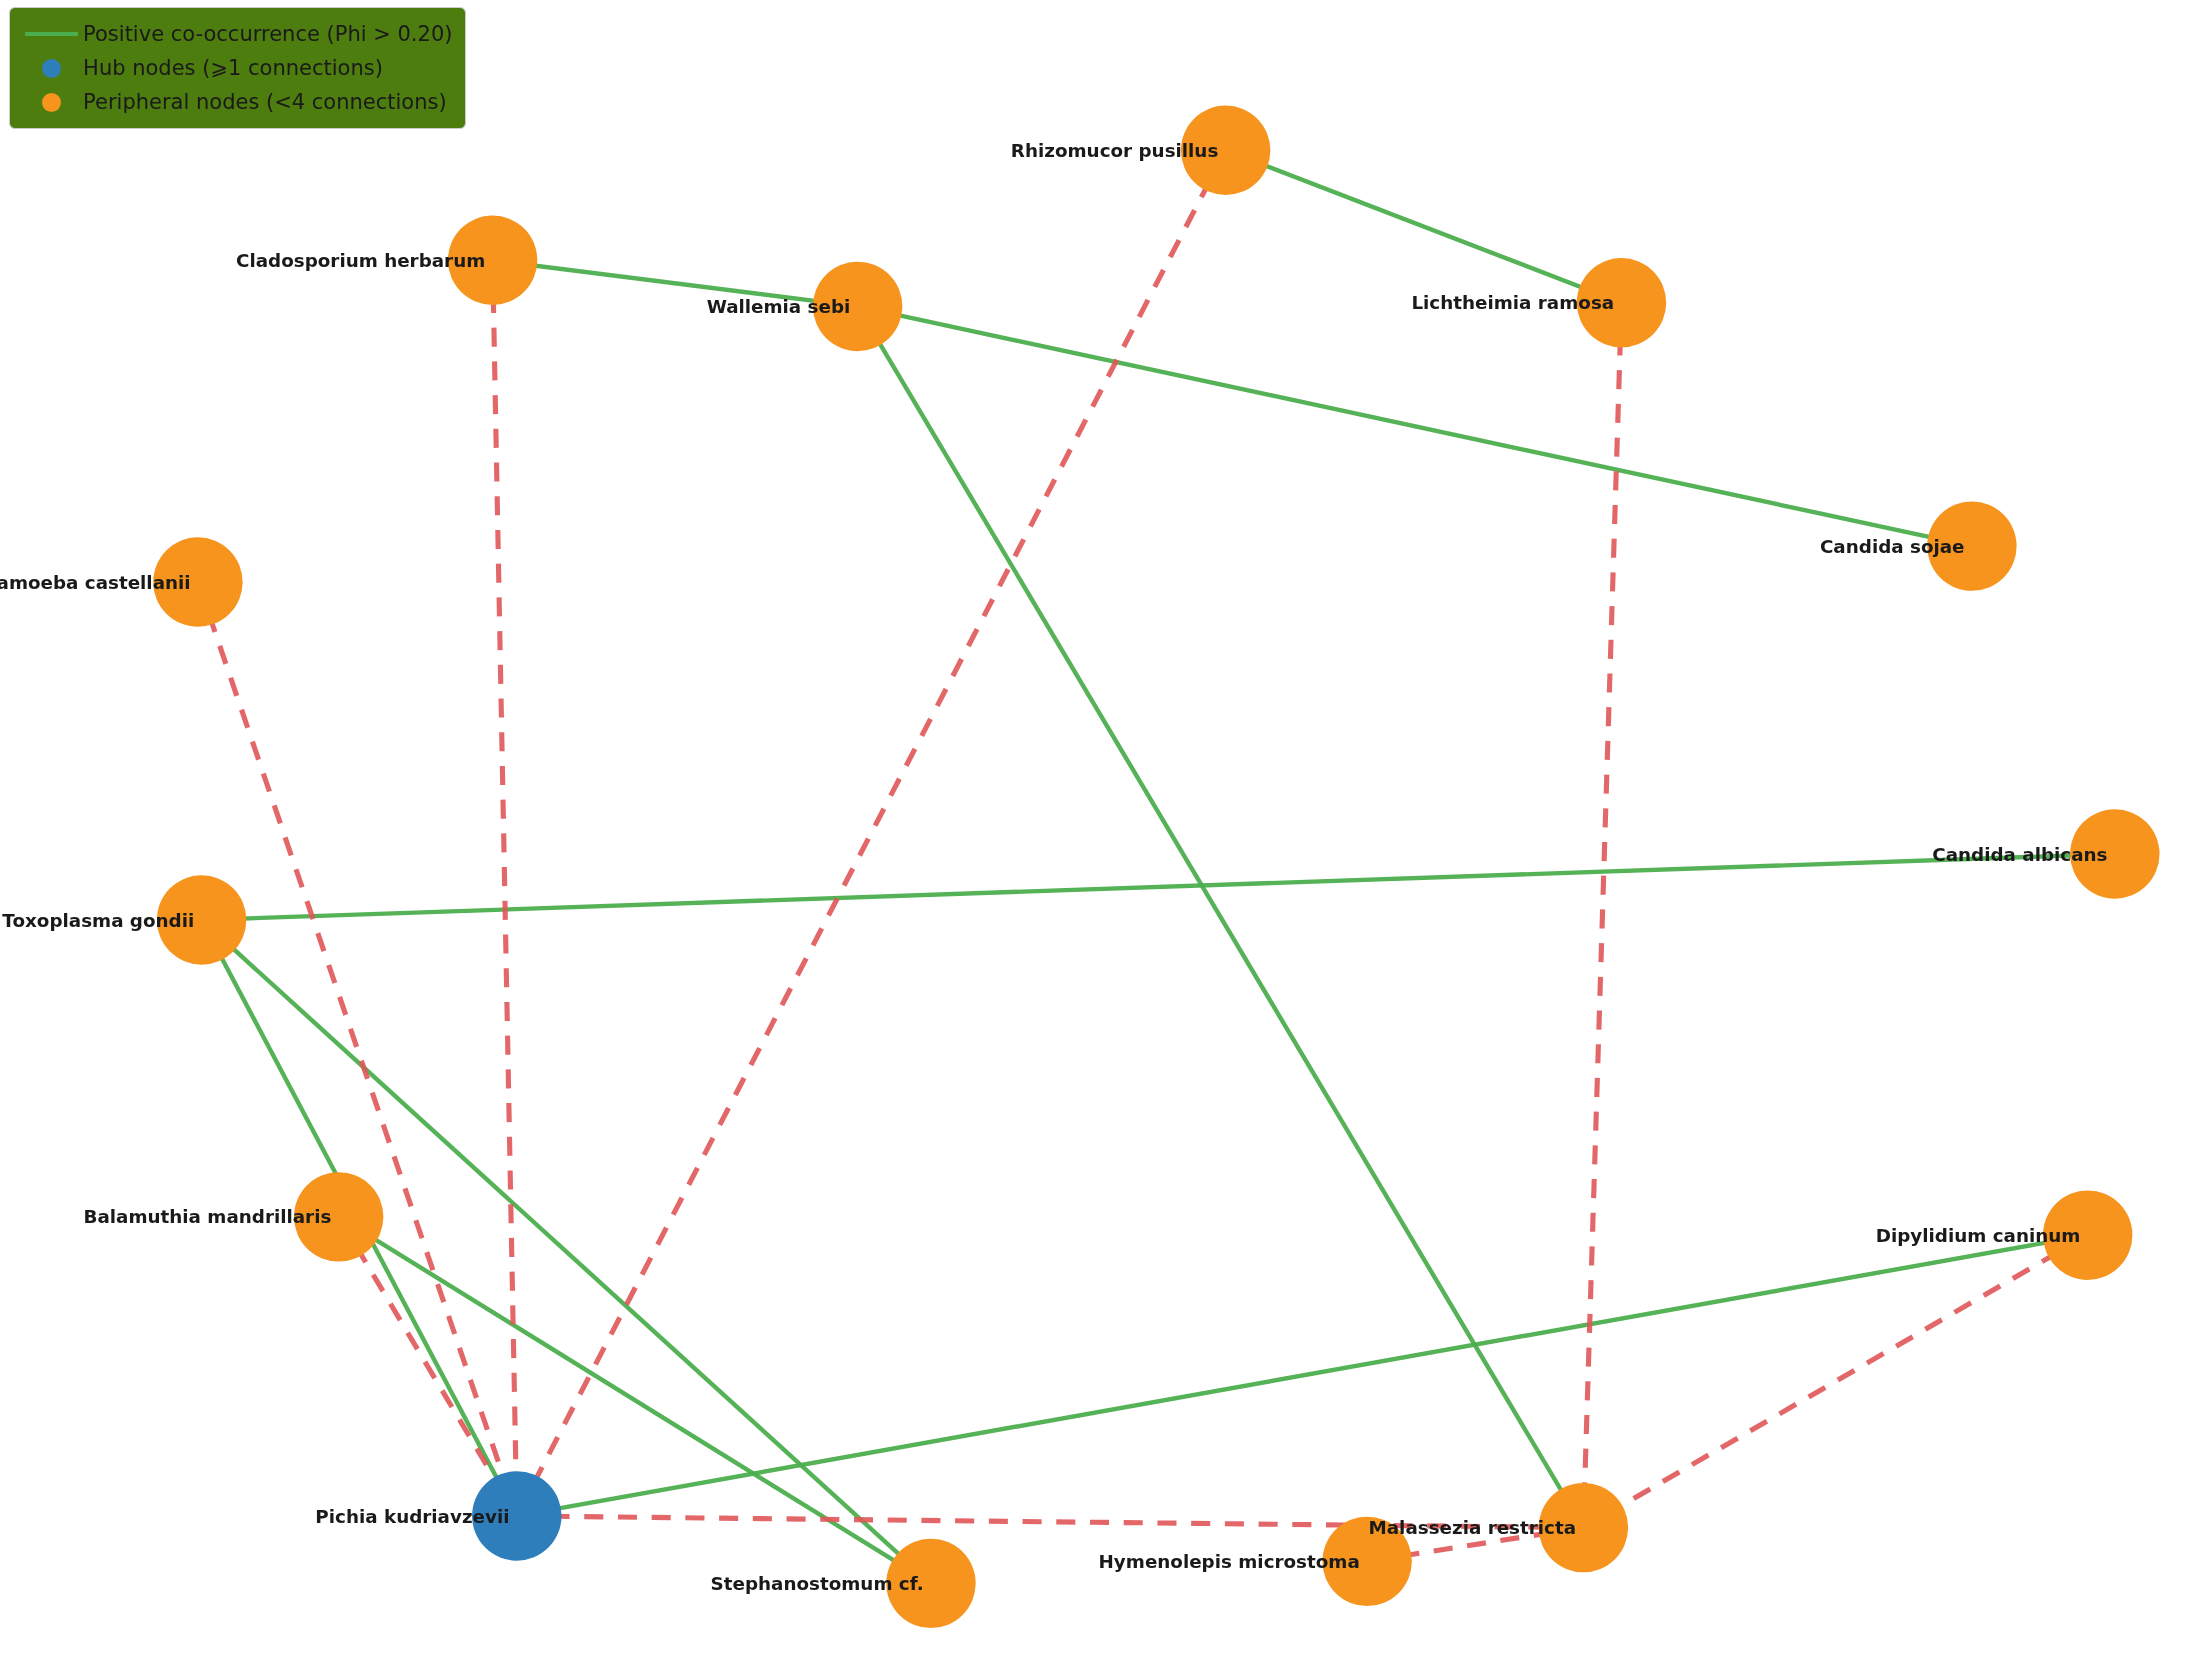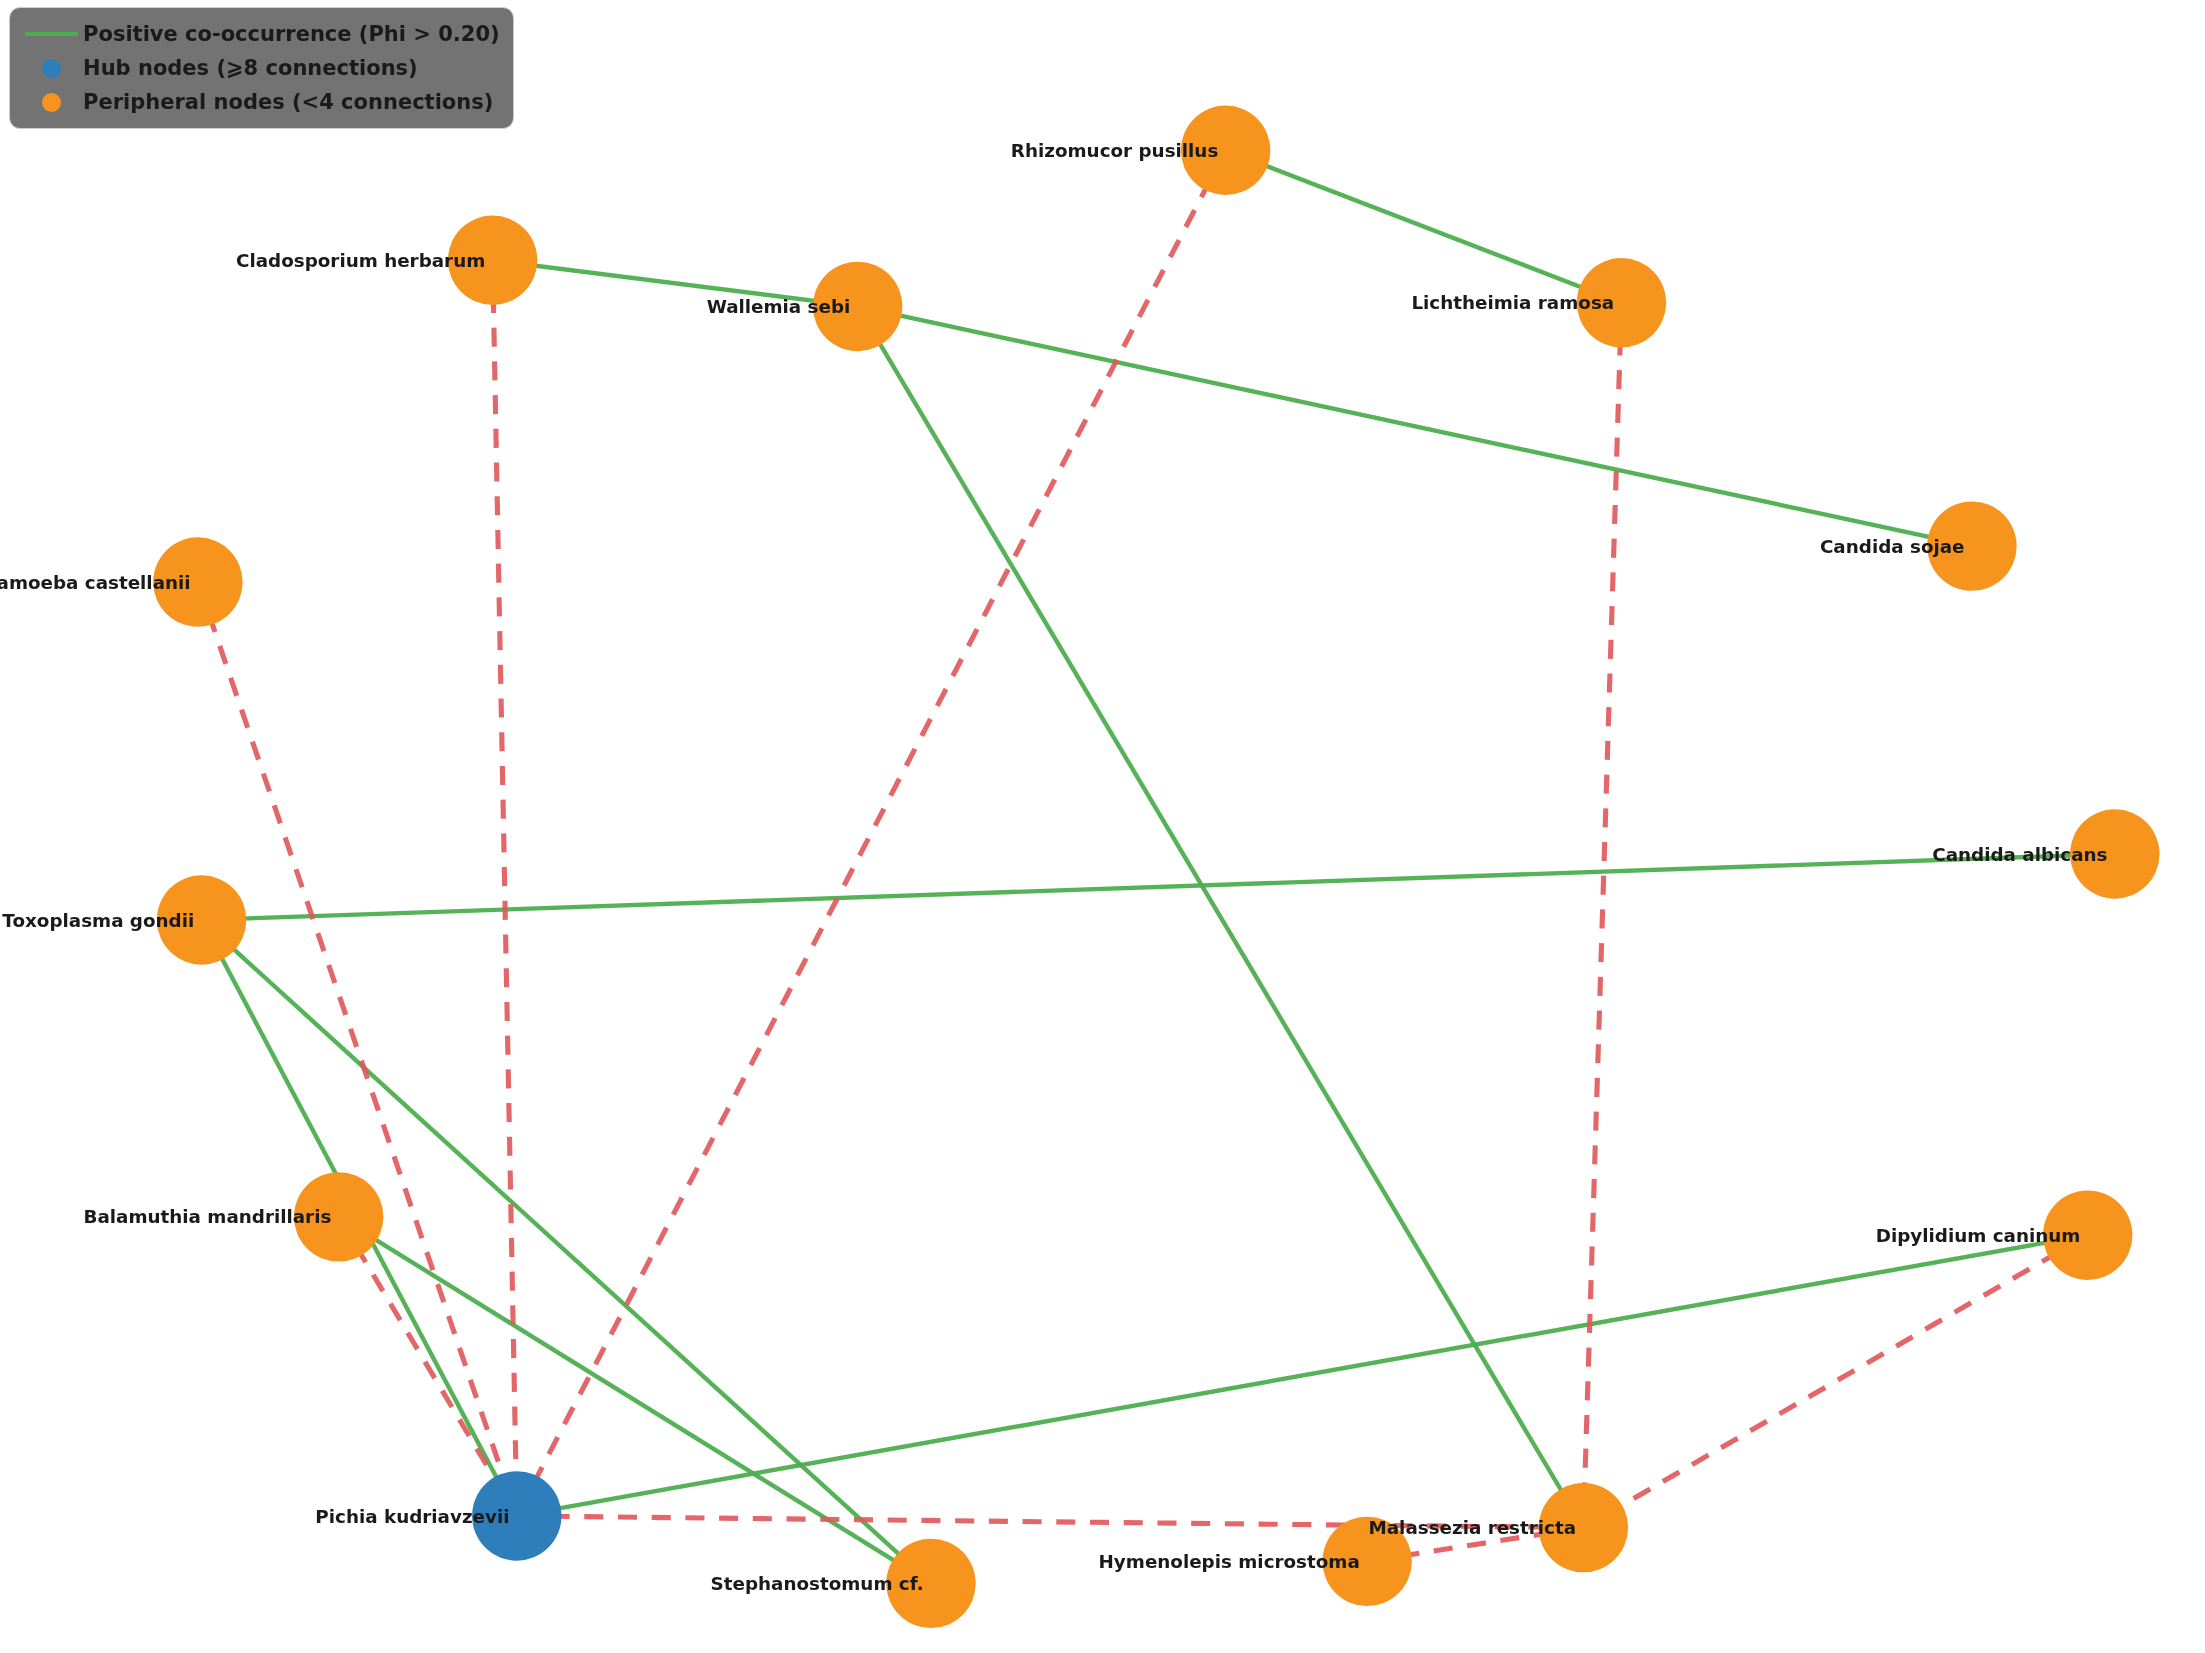--- a/index.html
+++ b/index.html
@@ -32,26 +32,25 @@
     fill: #1a1a1a;
     paint-order: stroke;
     stroke: #ffffff;
     stroke-width: 0px;
   }
   
   #legend {
     position: absolute;
     left: 8.8px;
     top: 7.3px;
-    background: #737373;
+    background: #4d7c0f;
     border: 0.7px solid #cccccc;
-    border-radius: 11px;
+    border-radius: 6px;
     padding: 8.8px 13px 8.8px 10.3px;
     box-sizing: border-box;
-    font-weight: bold;
   }
   .legend-row {
     display: flex;
     align-items: center;
     height: 34px;
   }
   .legend-key {
     width: 63px;
     min-width: 63px;
     height: 34px;
@@ -150,21 +149,21 @@
         <span class="line-solid" id="lk0" style="background: rgb(76, 174, 79);"></span>
       </span>
       <span class="legend-text">Positive co-occurrence (Phi &gt; 0.20)</span>
     </div>
 
 
     <div class="legend-row">
       <span class="legend-key">
         <span class="dot" id="lk2" style="background: rgb(46, 126, 187);"></span>
       </span>
-      <span class="legend-text">Hub nodes (⩾8 connections)</span>
+      <span class="legend-text">Hub nodes (⩾1 connections)</span>
     </div>
 
     <div class="legend-row">
       <span class="legend-key">
         <span class="dot" id="lk3" style="background: rgb(247, 148, 30);"></span>
       </span>
       <span class="legend-text">Peripheral nodes (&lt;4 connections)</span>
     </div>
 
   </div>

